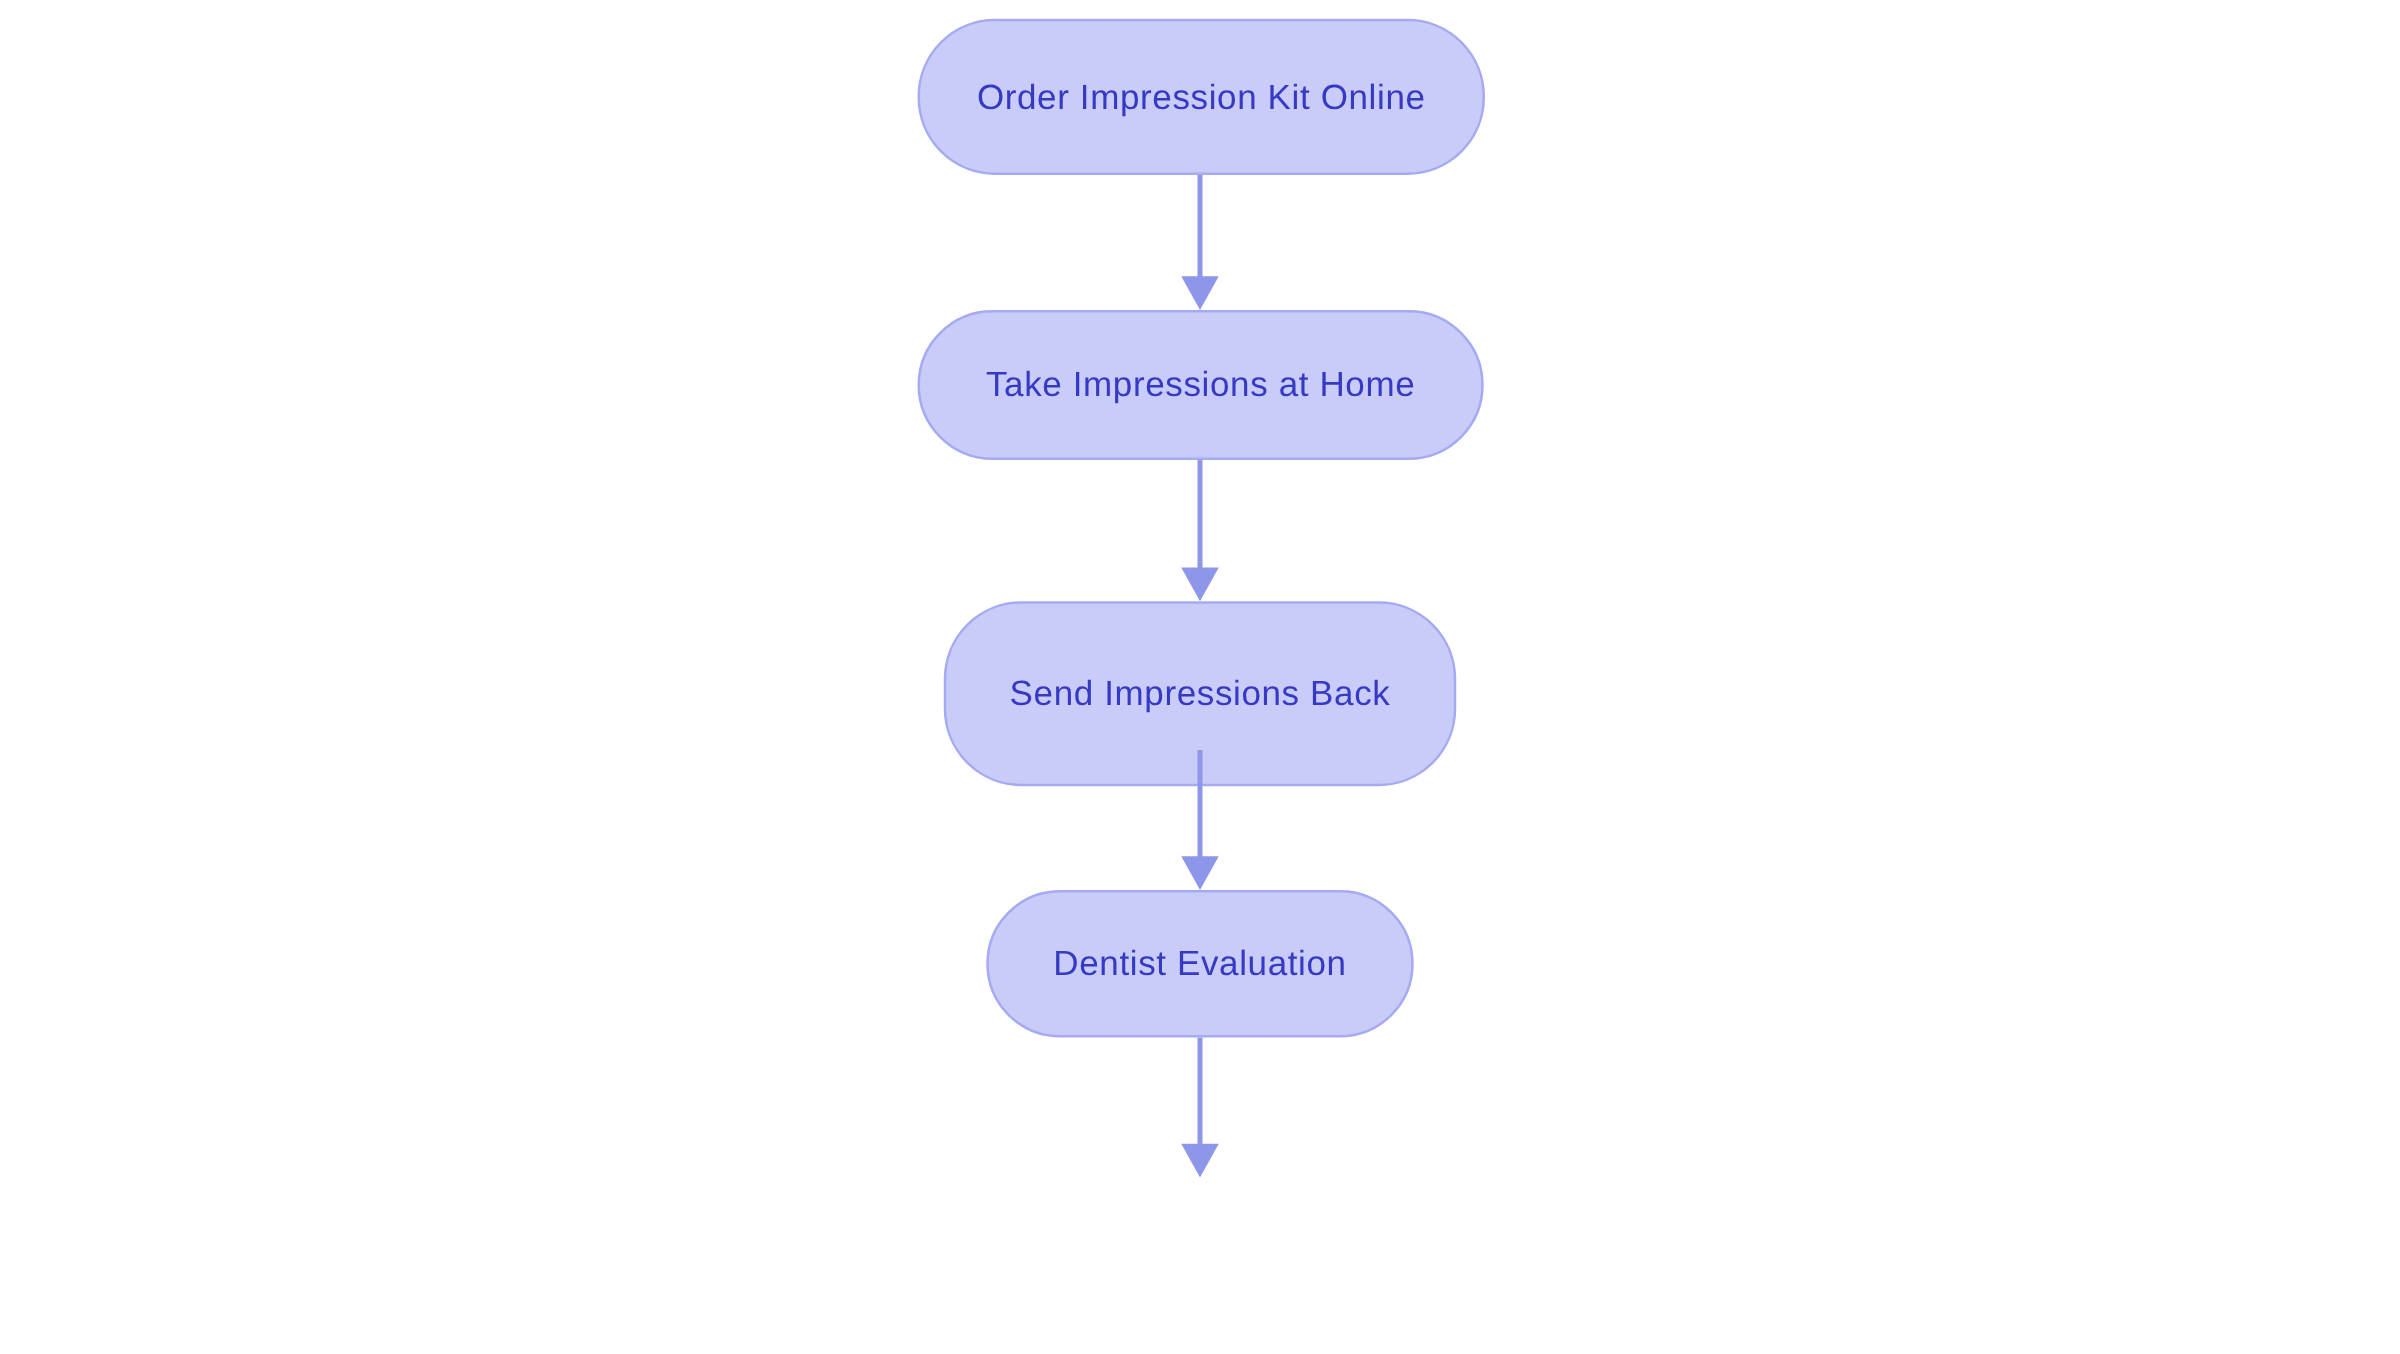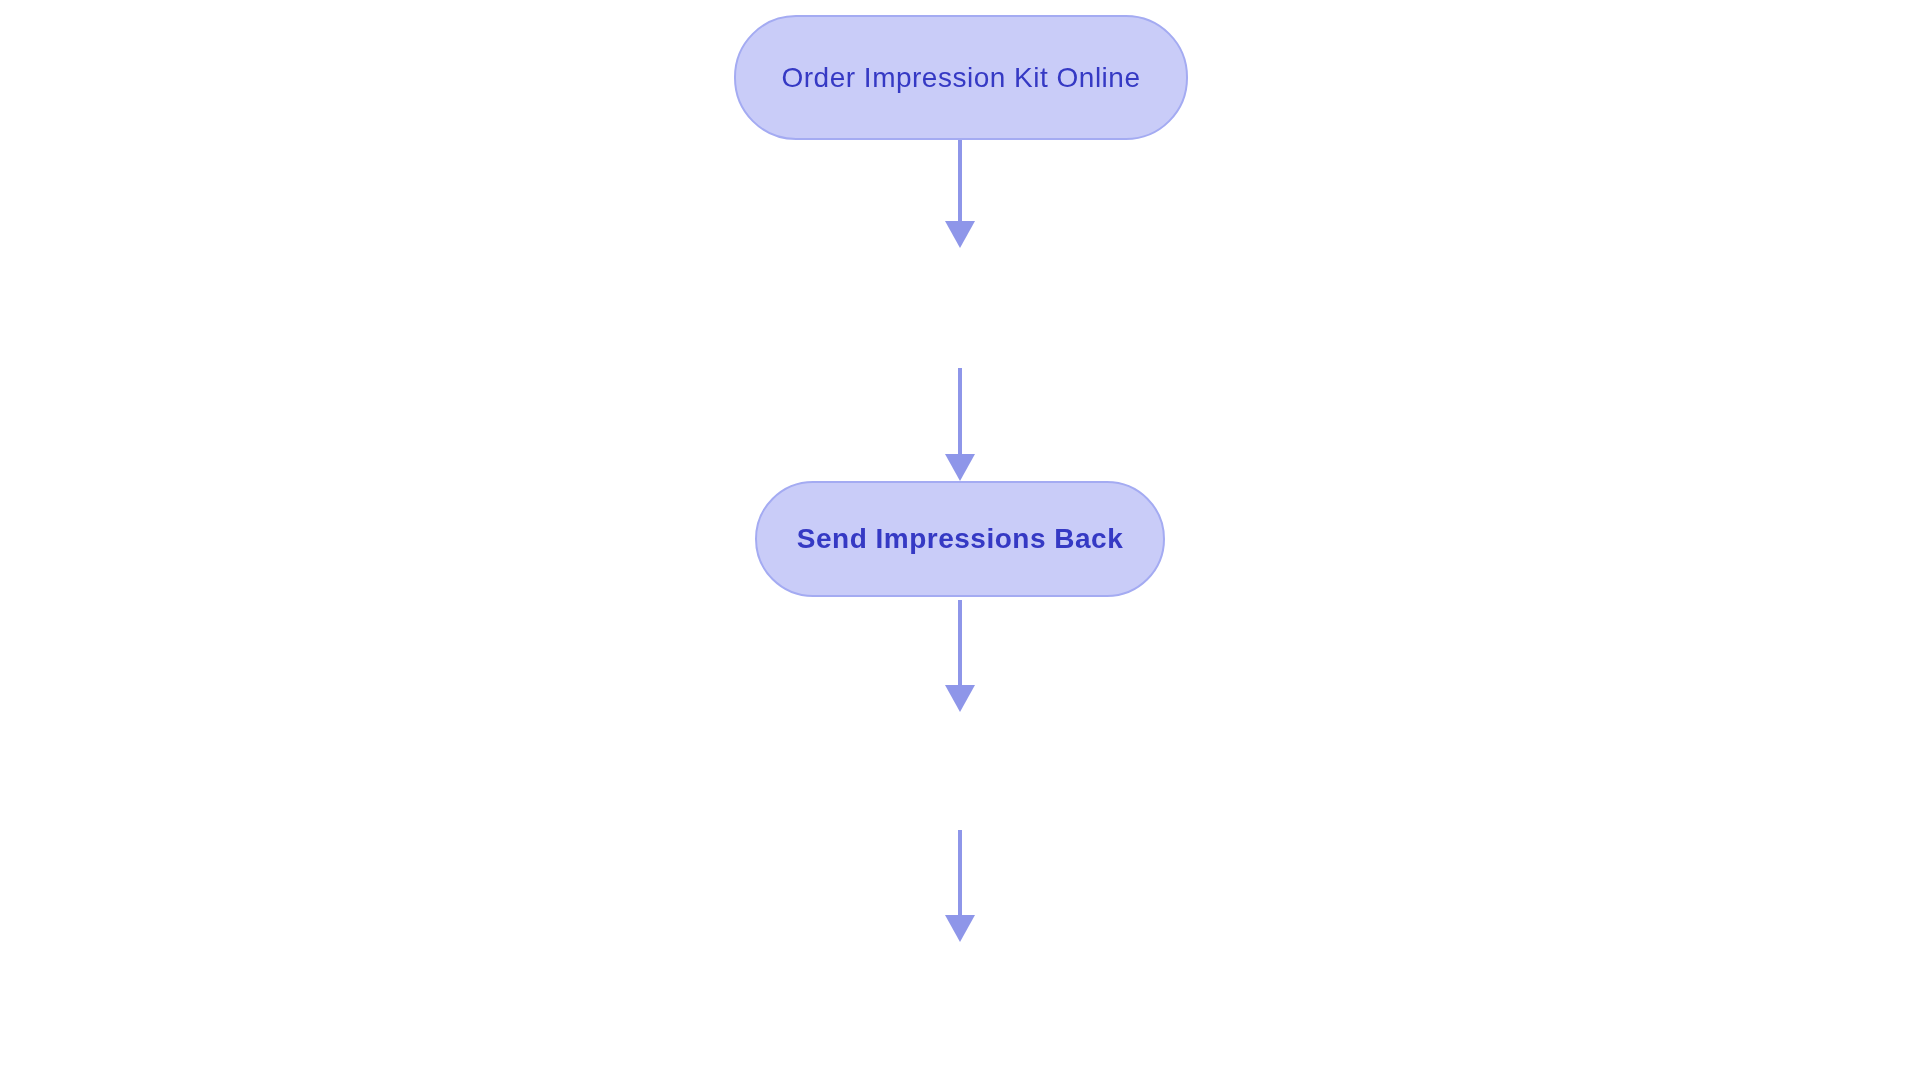--- a/index.html
+++ b/index.html
@@ -26,21 +26,21 @@
     justify-content: center;
     color: var(--node-text, #3539c4);
     font-size: 28px;
     letter-spacing: 0.5px;
     text-align: right;
     white-space: nowrap;
   }
   
   .n1 { left: 734px; top: 15px;  width: 454px; height: 125px; }
   .n2 { left: 734px; top: 248px; width: 453px; height: 120px; }
-  .n3 { left: 755px; top: 481px; width: 410px; height: 116px; font-weight: bold; }
+  .n3 { left: 755px; top: 481px; width: 410px; height: 148px; }
   .n4 { left: 789px; top: 712px; width: 342px; height: 118px; }
   .n5 { left: 736px; top: 942px; width: 448px; height: 118px; }
 
   .arrow {
     position: absolute;
     left: 945px;           
     width: 30px;
   }
   .a1 { top: 140px; height: 108px; }
   .a2 { top: 368px; height: 113px; }
@@ -74,35 +74,41 @@
 
   <div class="node n1">
     <span>Order Impression Kit Online</span>
   </div>
 
   <div class="arrow a1">
     <div class="shaft"></div>
     <div class="head"></div>
   </div>
 
+  <div class="node n2">
+    <span>Take Impressions at Home</span>
+  </div>
 
   <div class="arrow a2">
     <div class="shaft"></div>
     <div class="head"></div>
   </div>
 
   <div class="node n3">
     <span>Send Impressions Back</span>
   </div>
 
   <div class="arrow a3">
     <div class="shaft"></div>
     <div class="head"></div>
   </div>
 
+  <div class="node n4">
+    <span>Dentist Evaluation</span>
+  </div>
 
   <div class="arrow a4">
     <div class="shaft"></div>
     <div class="head"></div>
   </div>
 
 
 </div>
 
 </body></html>

